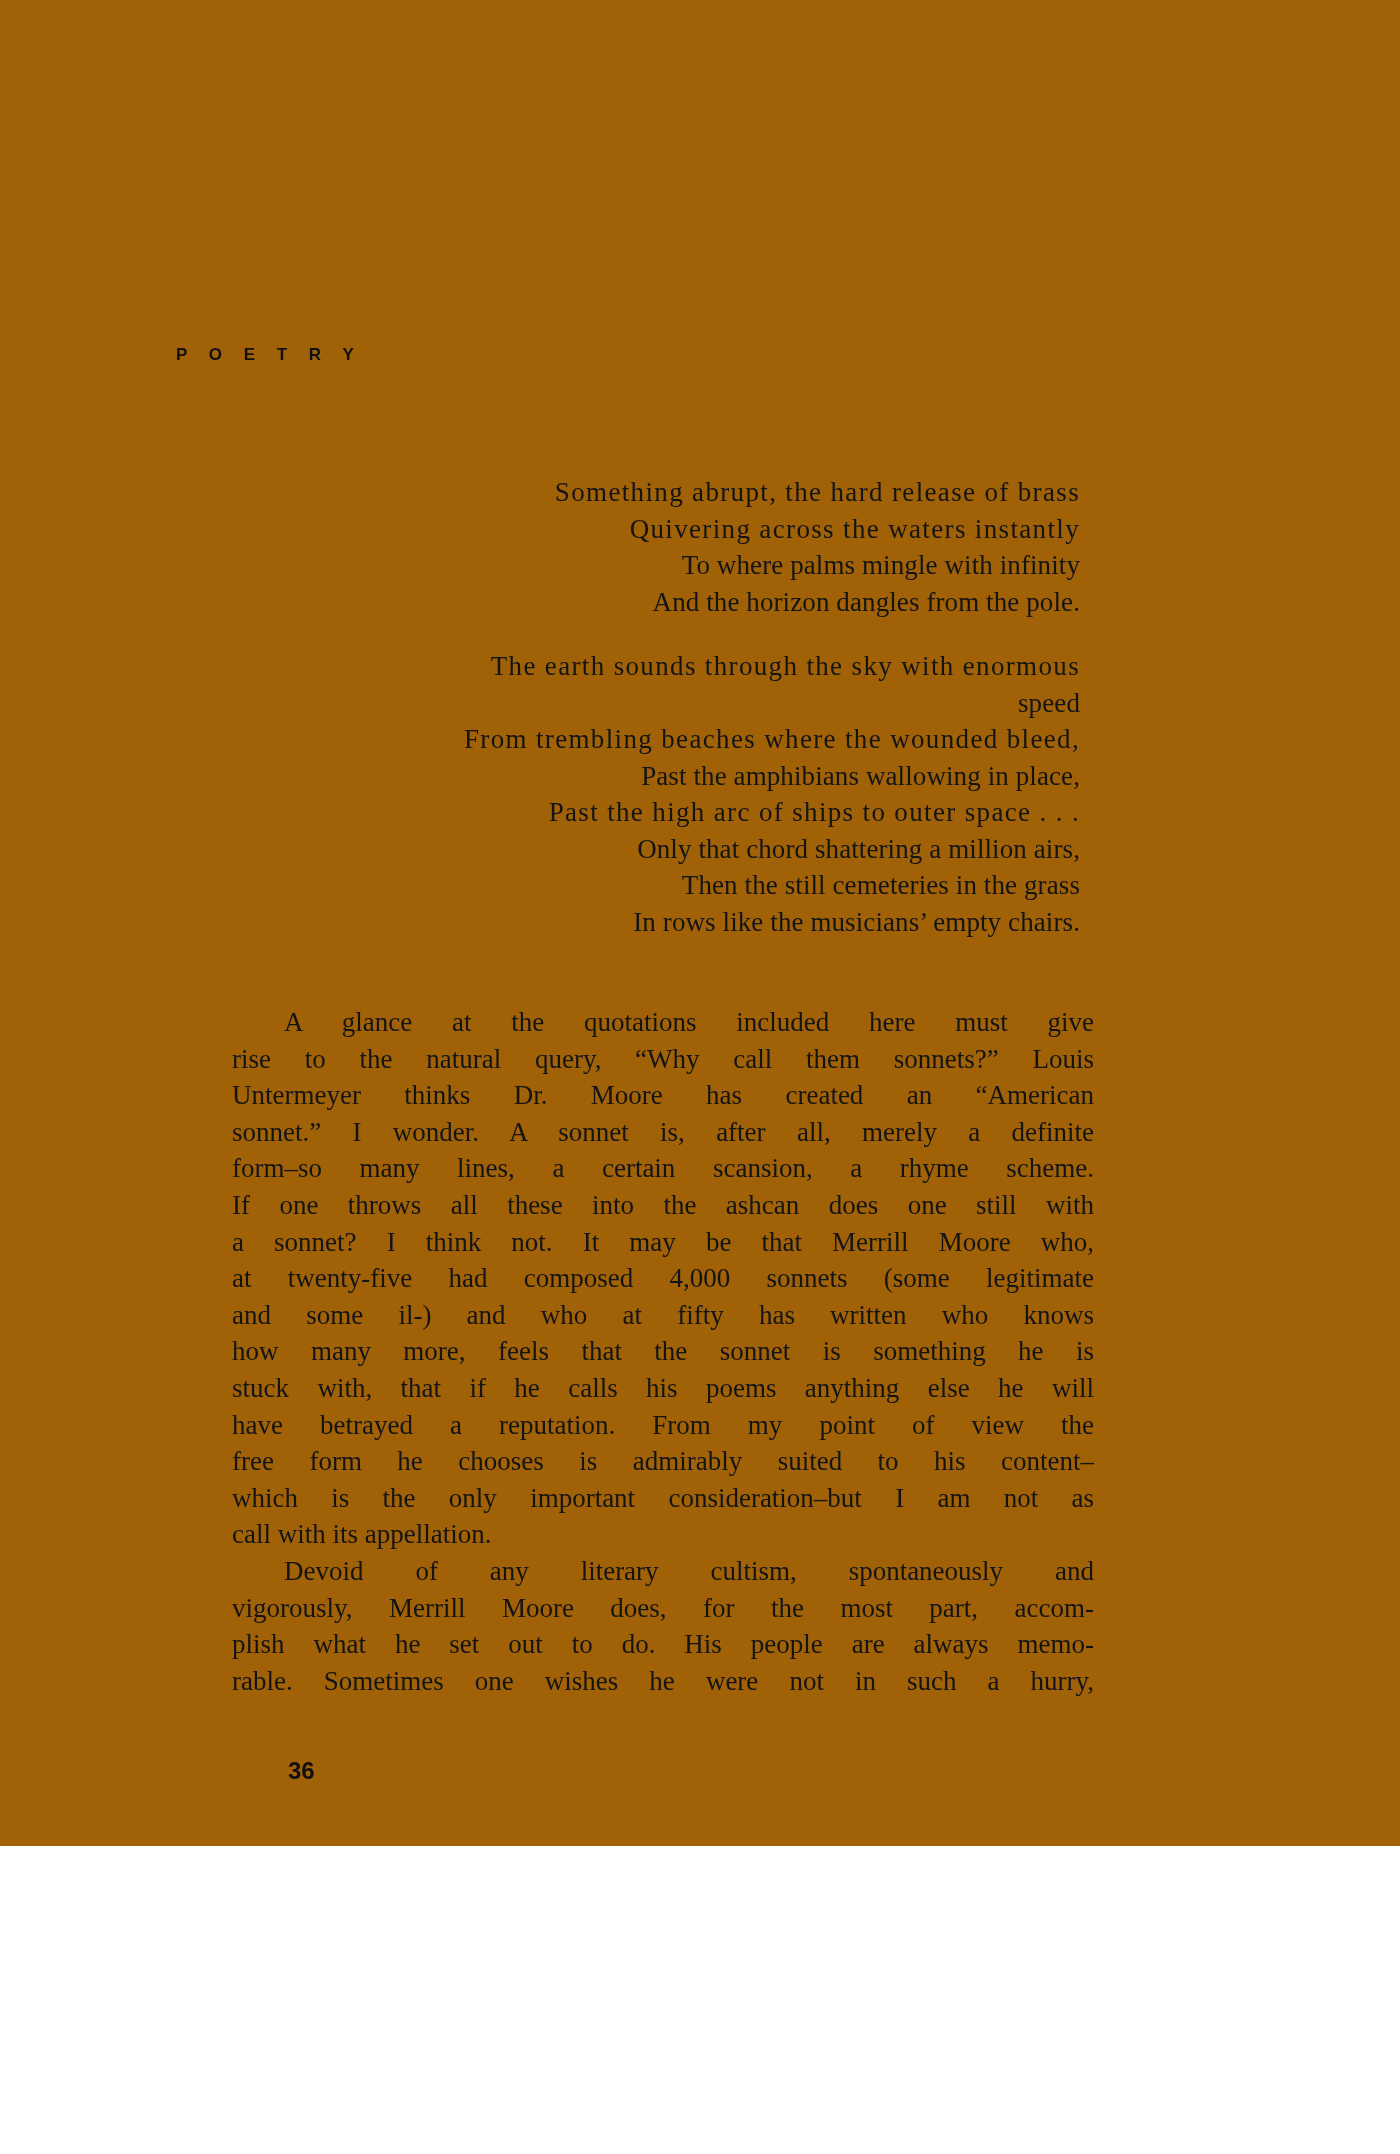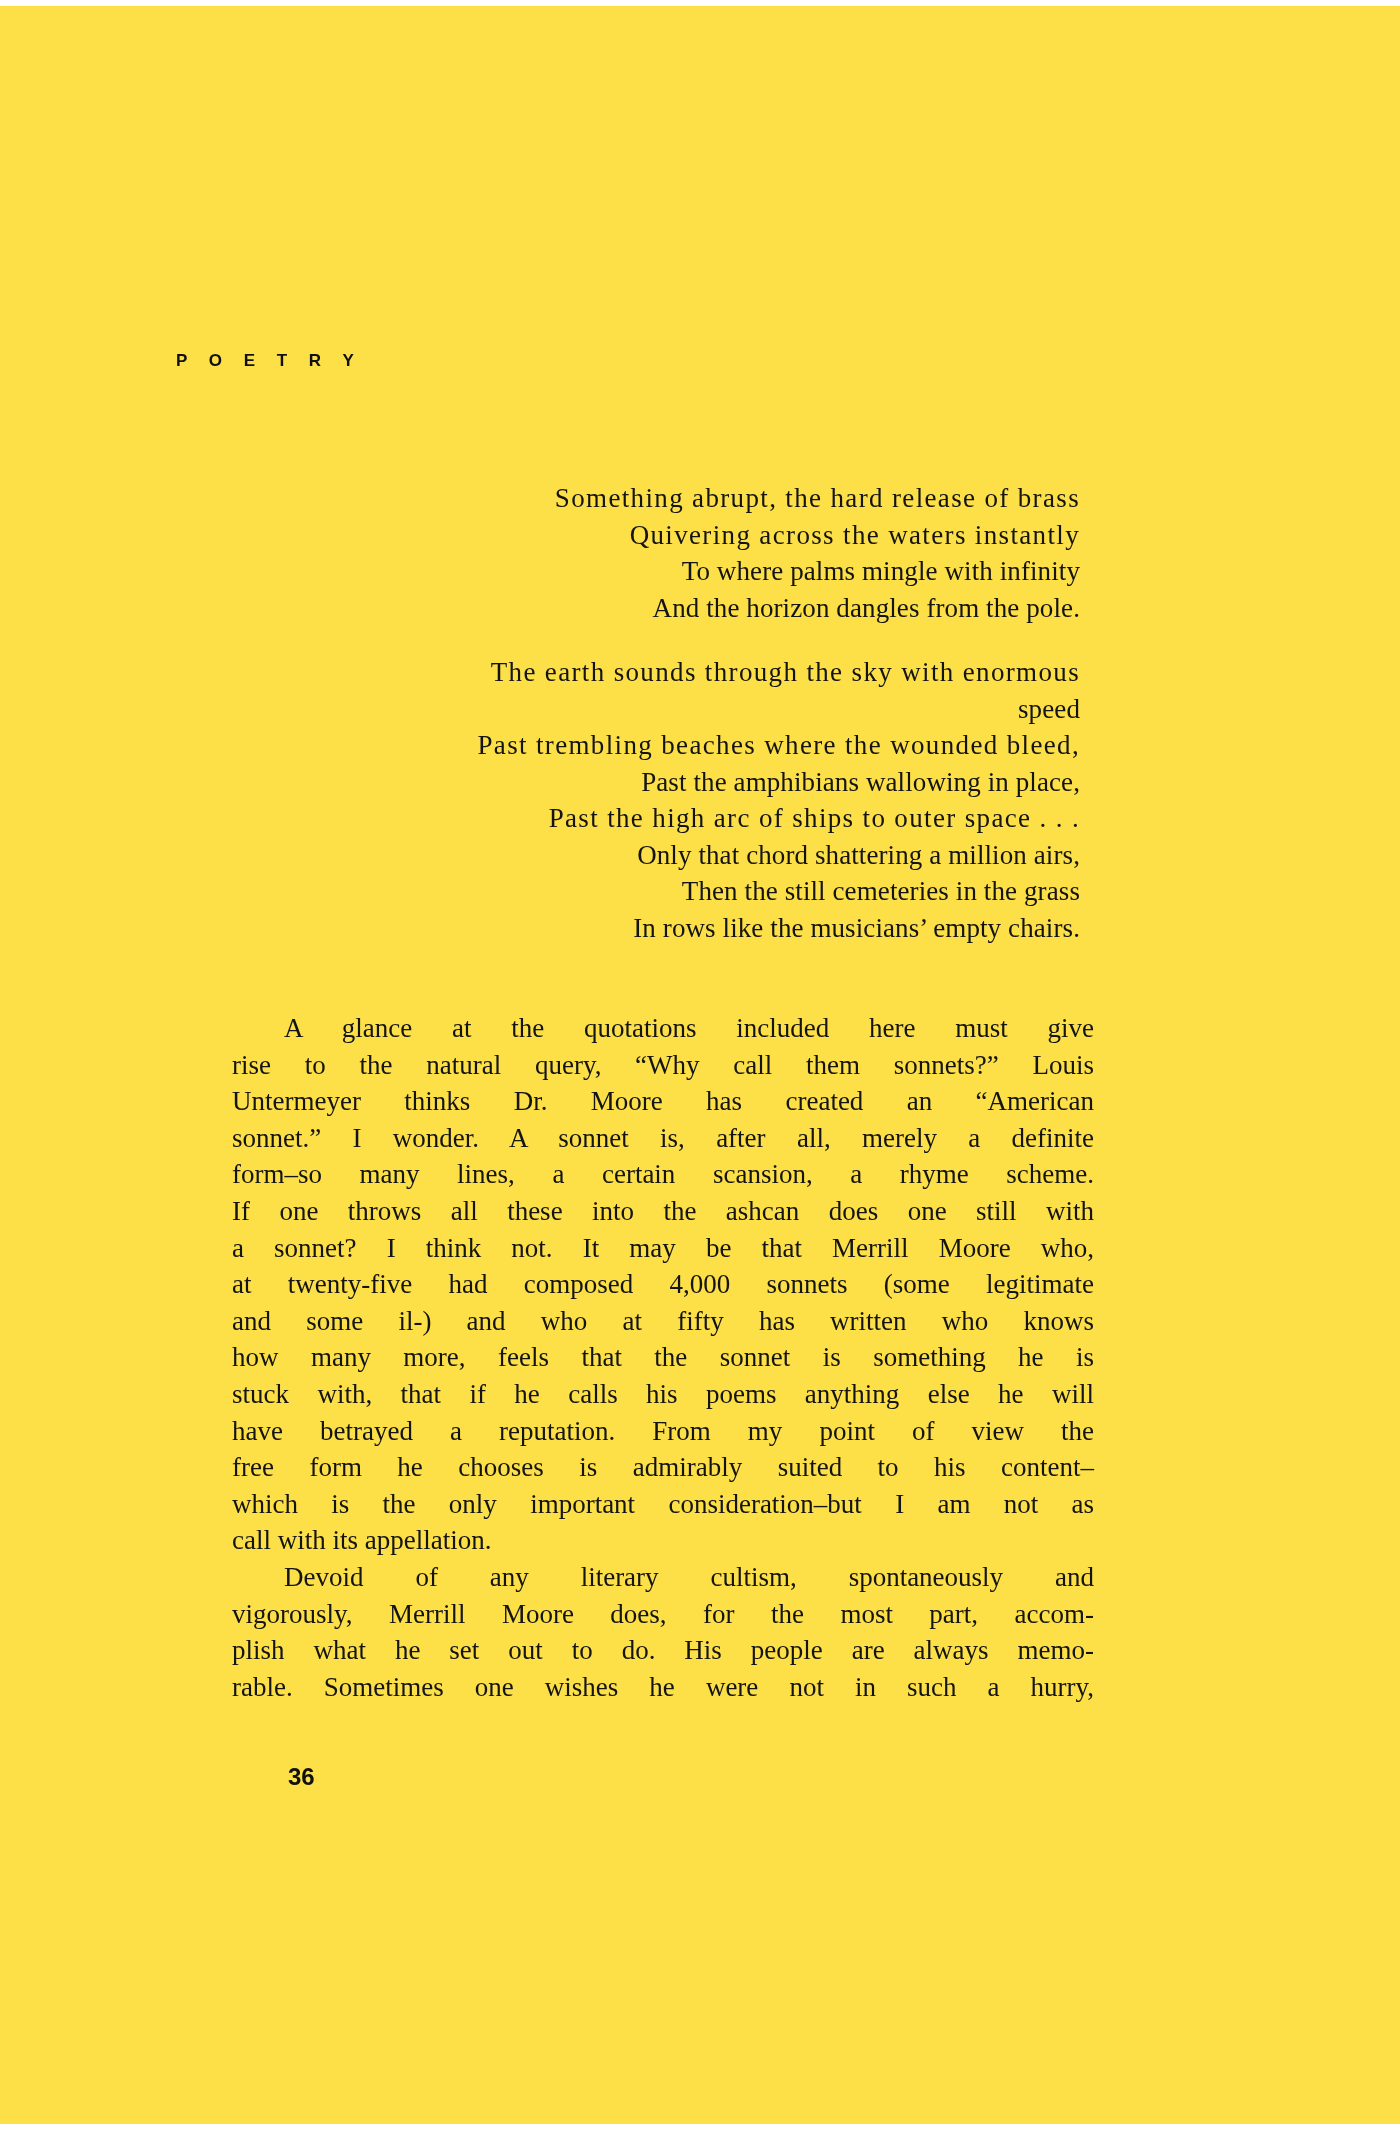--- a/index.html
+++ b/index.html
@@ -3,26 +3,25 @@
 <meta charset="utf-8">
 <style>
   html, body {
     margin: 0;
     padding: 0;
     background: #ffffff;
   }
   .page {
     position: relative;
     width: 1400px;
-    height: 2118px;
-    background: #fde047;
+    height: 1846px;
+    background: #a16207;
     overflow: hidden;
     font-family: "Liberation Serif", "DejaVu Serif", serif;
     color: #141414;
-    margin-top: 6px;
   }
 
   
   .running-head {
     position: absolute;
     left: 176px;
     top: 345px;
     font-family: "Liberation Sans", "DejaVu Sans", sans-serif;
     font-weight: bold;
     font-size: 17px;
@@ -104,21 +103,21 @@
     <div class="stanza">
       <div class="poem-line tracked">Something abrupt, the hard release of brass</div>
       <div class="poem-line tracked">Quivering across the waters instantly</div>
       <div class="poem-line">To where palms mingle with infinity</div>
       <div class="poem-line">And the horizon dangles from the pole.</div>
     </div>
 
     <div class="stanza">
       <div class="poem-line tracked">The earth sounds through the sky with enormous</div>
       <div class="poem-line indented">speed</div>
-      <div class="poem-line tracked">Past trembling beaches where the wounded bleed,</div>
+      <div class="poem-line tracked">From trembling beaches where the wounded bleed,</div>
       <div class="poem-line">Past the amphibians wallowing in place,</div>
       <div class="poem-line tracked">Past the high arc of ships to outer space . . .</div>
       <div class="poem-line">Only that chord shattering a million airs,</div>
       <div class="poem-line">Then the still cemeteries in the grass</div>
       <div class="poem-line">In rows like the musicians’ empty chairs.</div>
     </div>
 
   </div>
 
   <div class="body-text">

